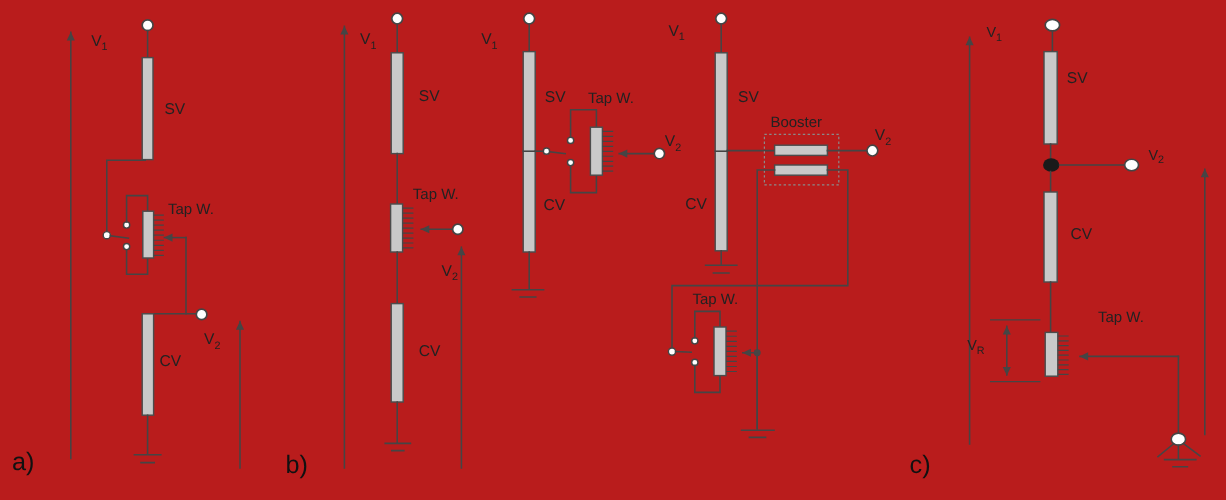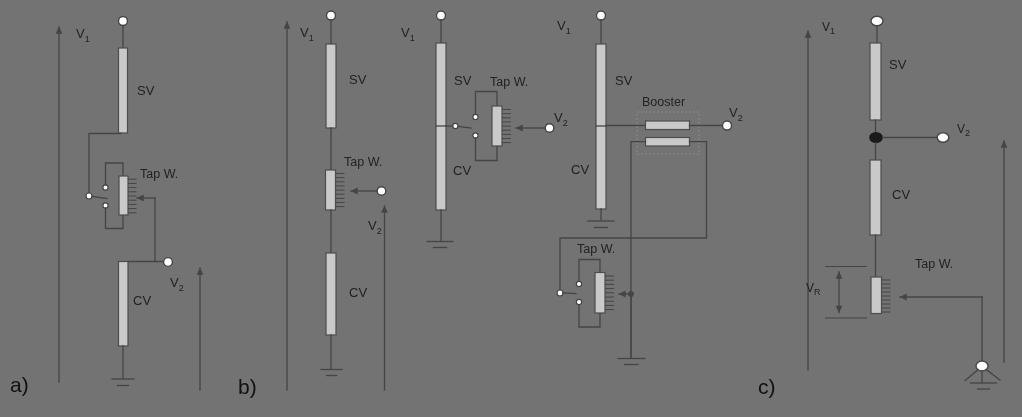--- a/index.html
+++ b/index.html
@@ -1,16 +1,16 @@
 <!DOCTYPE html>
 <html><head>
 <meta charset="utf-8">
 <style>
   html,body { margin:0; padding:0; background:#ffffff; }
-  .page { width:1022px; height:417px; background:#737373; position:relative; overflow:hidden; }
+  .page { width:1022px; height:417px; background:#b91c1c; position:relative; overflow:hidden; }
   svg { display:block; }
   .wire  { stroke:#454545; stroke-width:1.3; fill:none; stroke-linecap:square; }
   .thin  { stroke:#454545; stroke-width:1.1; fill:none; }
   .wind  { fill:#c9c9c9; stroke:#4c4c4c; stroke-width:1.2; }
   .term  { fill:#ffffff; stroke:#454545; stroke-width:1.4; }
   .cont  { fill:#ffffff; stroke:#454545; stroke-width:1.2; }
   .dotfill { fill:#1a1a1a; stroke:none; }
   .jdot  { fill:#454545; stroke:none; }
   .teeth { stroke:#454545; stroke-width:1; fill:none; }
   .dashbox { fill:none; stroke:#8a8a8a; stroke-width:1; stroke-dasharray:2 2; }

